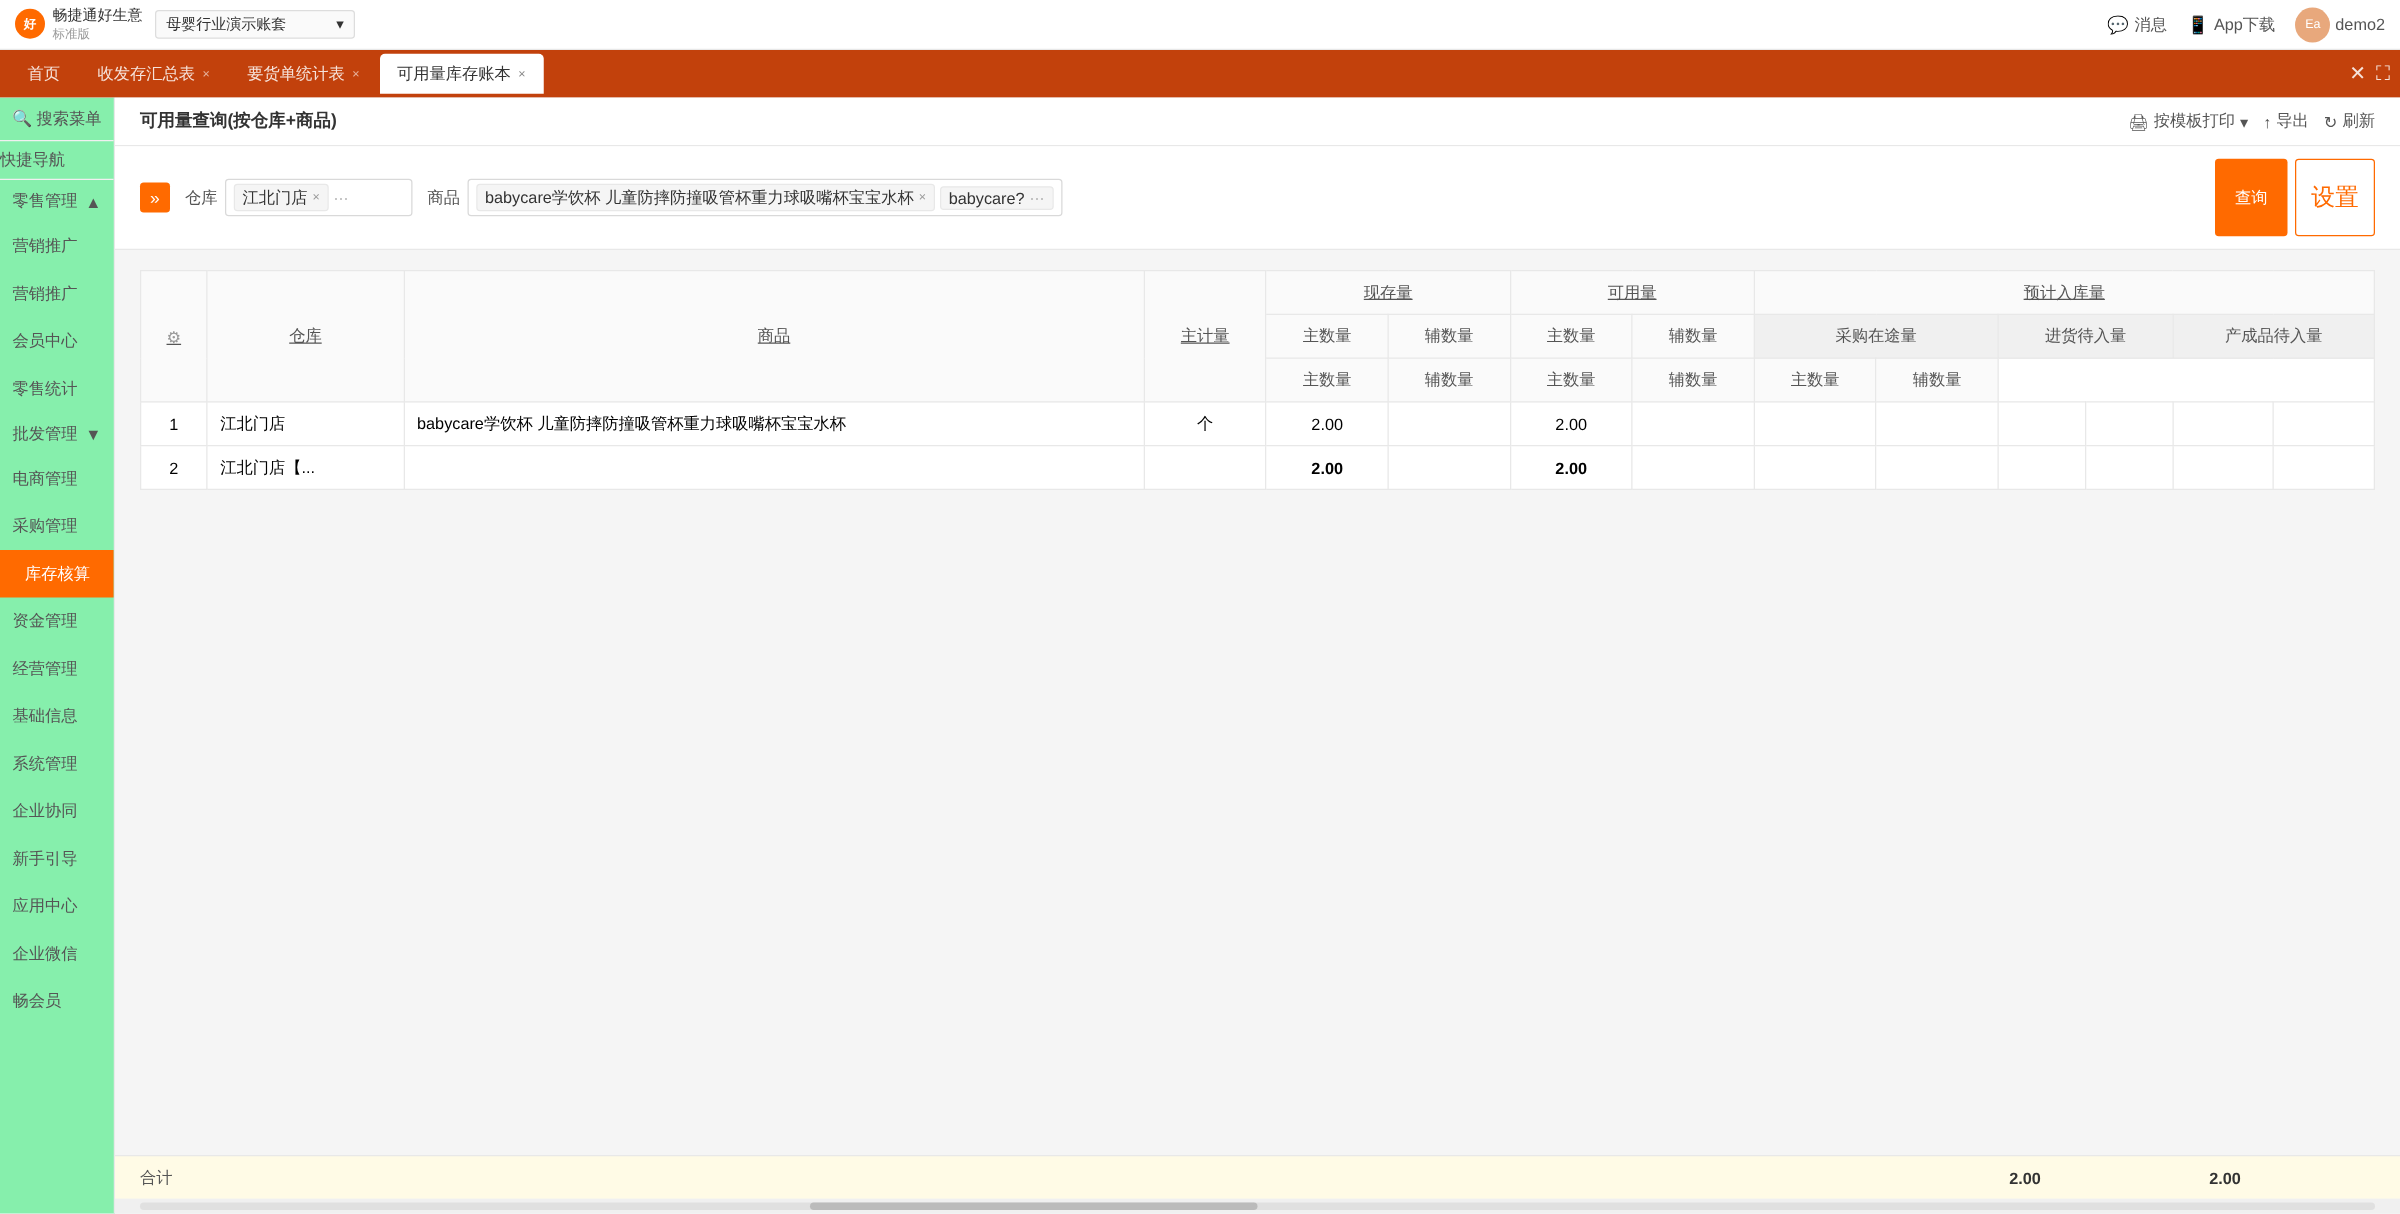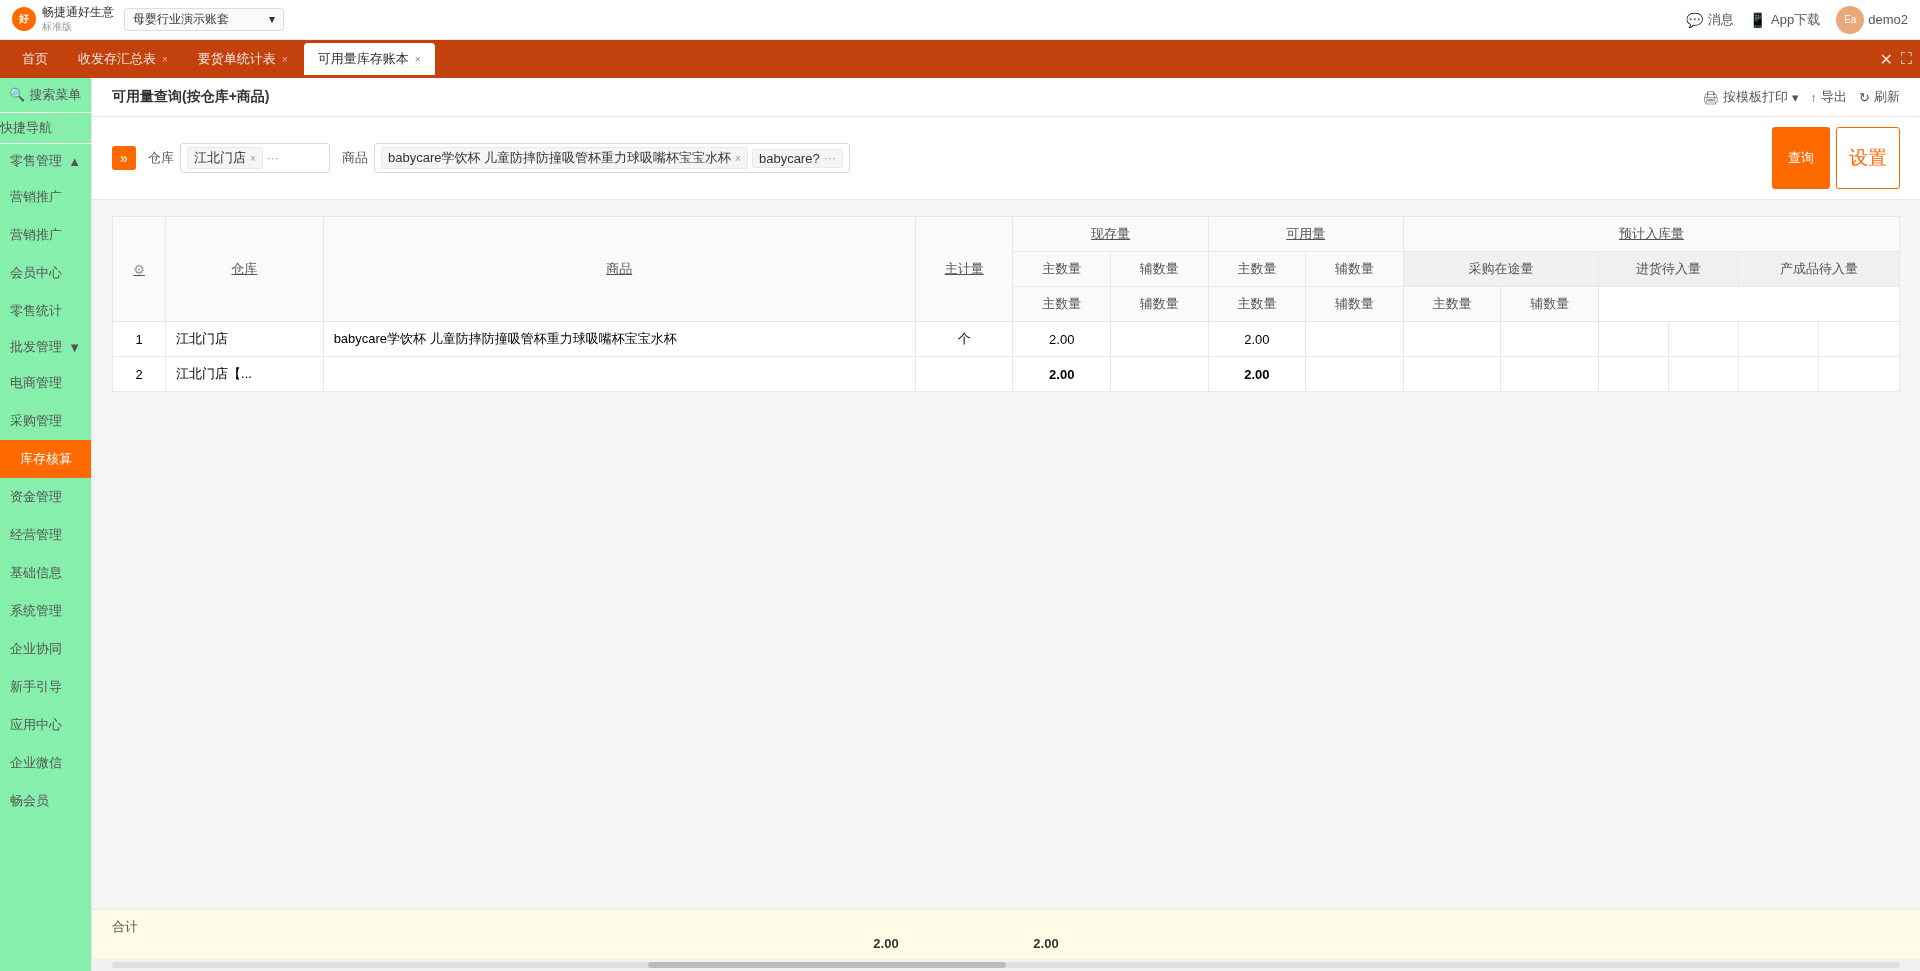--- a/index.html
+++ b/index.html
@@ -241,21 +241,20 @@
     .settings-icon { color: #999; cursor: pointer; }
 
     
     .footer-bar {
       background: #fffbe6;
       border-top: 1px solid #e8e8e8;
       padding: 8px 20px;
       display: flex;
       align-items: center;
       flex-shrink: 0;
-      flex-direction: column;
     }
     .footer-label { font-size: 13px; color: #555; margin-right: auto; }
     .footer-values { display: flex; gap: 0; }
     .footer-cell { min-width: 80px; text-align: center; font-weight: bold; font-size: 13px; color: #333; padding: 0 10px; }
 
     
     .scrollbar-area {
       height: 12px;
       background: #f0f0f0;
       display: flex;

